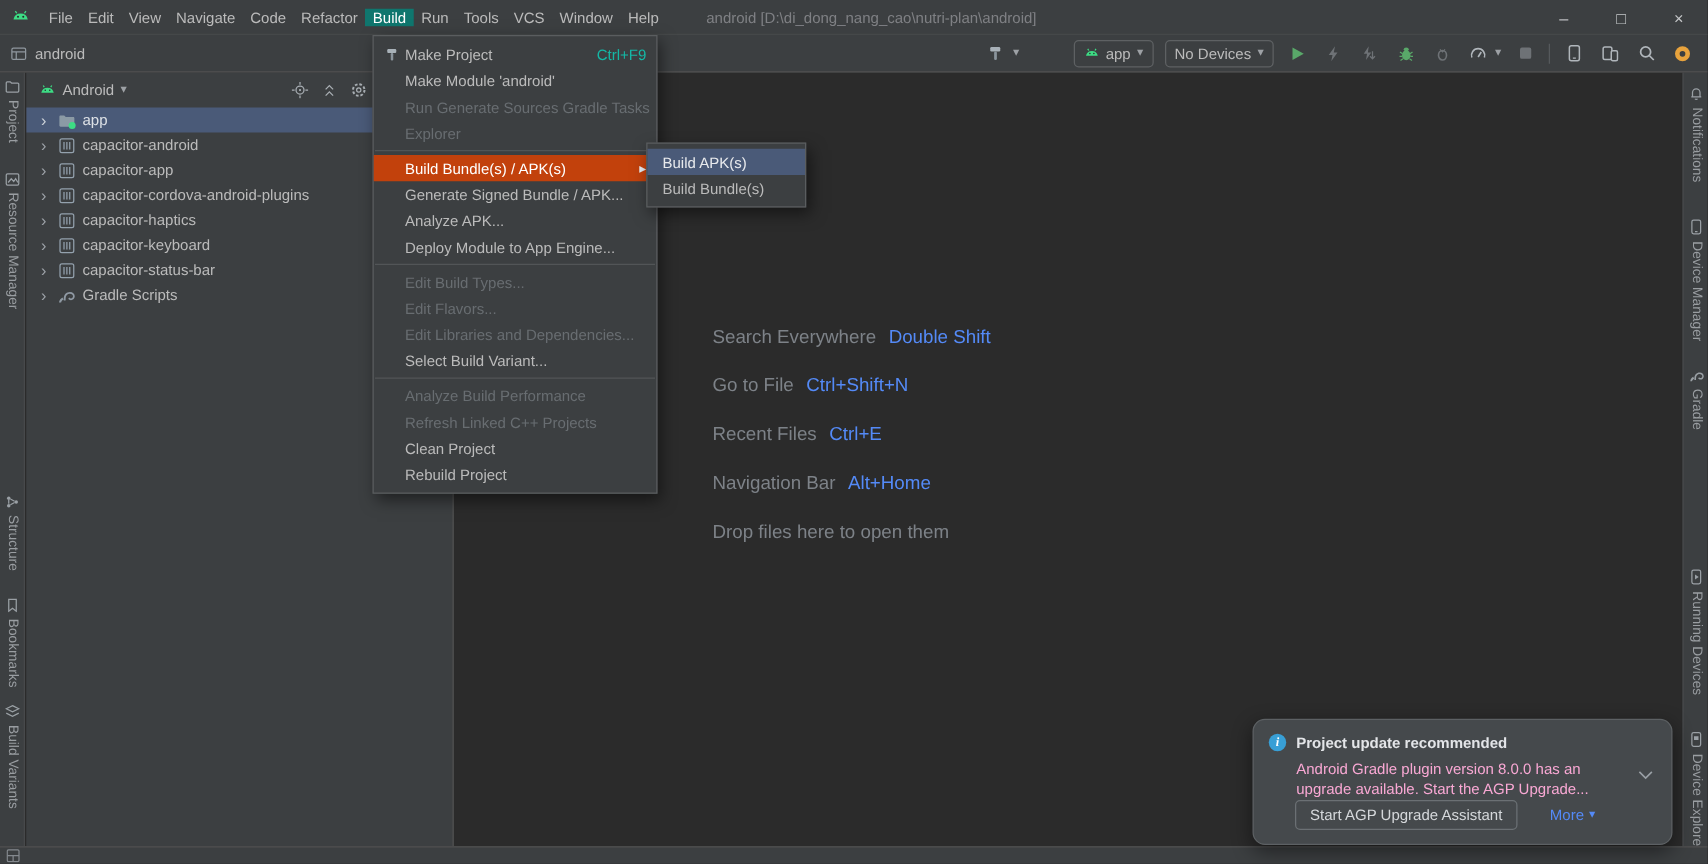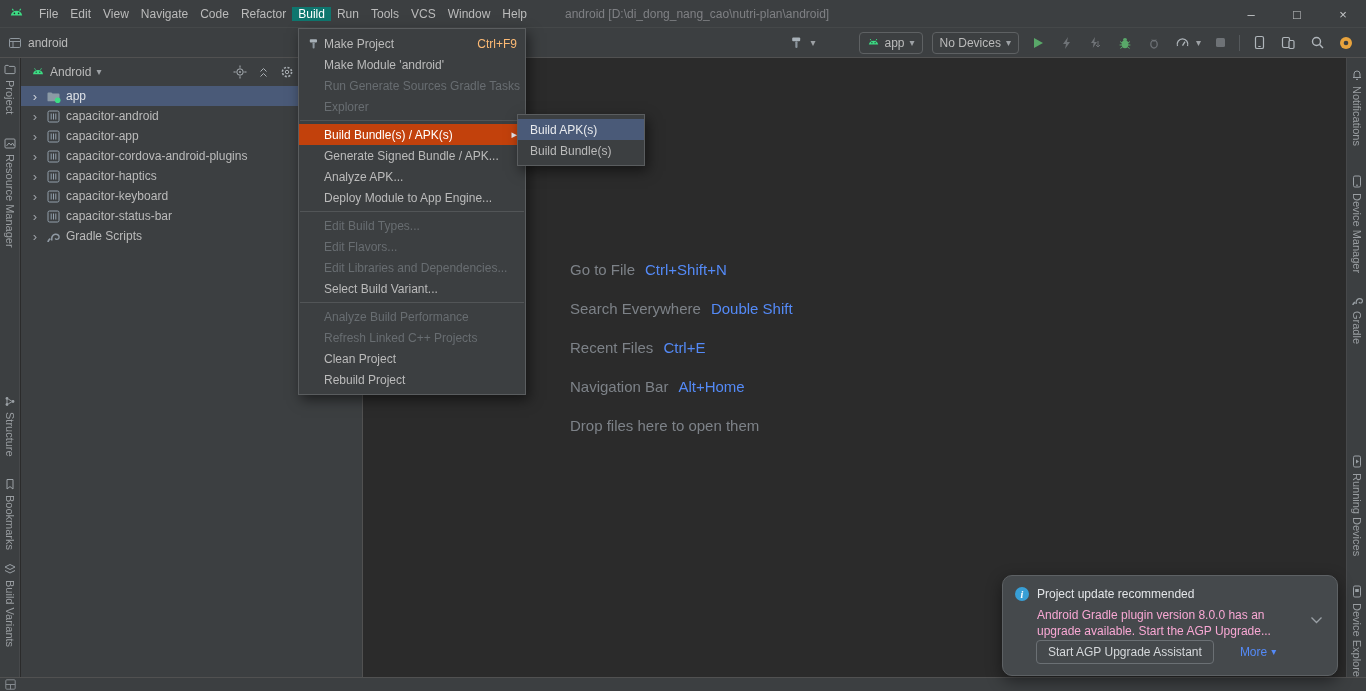--- a/index.html
+++ b/index.html
@@ -50,37 +50,37 @@
   .hint-key{color:#548af7}
 
   #statusbar{position:absolute;left:0;bottom:0;width:1366px;height:14px;background:#3c3f41;border-top:1px solid #515151;z-index:6;display:flex;align-items:center;padding-left:5px}
 
   
   #build-menu{position:absolute;left:298px;top:28px;width:228px;background:#3c3f41;border:1px solid #5a5d5f;
     box-shadow:3px 5px 12px rgba(0,0,0,.5);padding:4px 0;z-index:60}
   .mi{height:21px;display:flex;align-items:center;padding:0 8px 0 5px;color:#bbbbbb;white-space:nowrap}
   .mi .gutter{width:20px;flex:none;display:flex;align-items:center;justify-content:center}
   .mi-label{flex:1}
-  .mi-shortcut{color:#fdba74;margin-left:20px}
+  .mi-shortcut{color:#14b8a6;margin-left:20px}
   .mi.disabled .mi-label{color:#686d71}
   .mi.sel{background:#c2410c;color:#ffffff}
   .mi.sel .mi-label{color:#ffffff}
   .sub-arrow{color:#e8ecf2;font-size:11px;margin-left:8px}
   .menu-sep{height:1px;background:#525557;margin:3px 1px}
 
   #build-submenu{position:absolute;left:517px;top:114px;width:128px;background:#3c3f41;border:1px solid #5a5d5f;
     box-shadow:3px 5px 12px rgba(0,0,0,.5);padding:4px 0;z-index:61}
   #build-submenu .mi{padding-left:12px}
   .mi.subsel{background:#4a5a78;color:#e8eaed}
 
   
   #notification{position:absolute;left:1002px;top:575px;width:336px;height:101px;background:#45494c;
     border:1px solid #5d6164;border-radius:10px;box-shadow:0 5px 16px rgba(0,0,0,.45);padding:11px 12px;z-index:40}
   .notif-title-row{display:flex;align-items:center;gap:8px}
-  .notif-title{font-weight:normal;color:#e3e5e8}
+  .notif-title{font-weight:bold;color:#e3e5e8}
   .info-badge{width:14px;height:14px;border-radius:50%;background:#389fd6;color:#ffffff;font-size:10px;font-weight:bold;
     display:flex;align-items:center;justify-content:center;font-family:"Liberation Serif",serif;font-style:italic}
   .notif-body{margin:6px 0 0 22px;width:272px;color:#f9a8d4;line-height:16px}
   .notif-chevron{position:absolute;right:14px;top:40px}
   .notif-buttons{position:absolute;left:33px;bottom:11px;display:flex;align-items:center;gap:26px}
   .notif-btn{height:24px;border:1px solid #6b7074;border-radius:4px;padding:0 11px;display:flex;align-items:center;color:#d5d8db;background:transparent}
   .more-link{color:#548af7;display:flex;align-items:center;gap:4px}
   .more-link .dd{color:#548af7}
 </style>
 </head>
@@ -425,26 +425,26 @@
             </svg>
         </span>
         <span>Gradle Scripts</span>
       </div>
     </div>
   </div>
 
   <div id="editor"></div>
   <div id="editor-hints">
     <div class="hint-row">
+      <span>Search Everywhere</span>
+      <span class="hint-key">Double Shift</span>
+    </div>
+    <div class="hint-row">
       <span>Go to File</span>
       <span class="hint-key">Ctrl+Shift+N</span>
-    </div>
-    <div class="hint-row">
-      <span>Search Everywhere</span>
-      <span class="hint-key">Double Shift</span>
     </div>
     <div class="hint-row">
       <span>Recent Files</span>
       <span class="hint-key">Ctrl+E</span>
     </div>
     <div class="hint-row">
       <span>Navigation Bar</span>
       <span class="hint-key">Alt+Home</span>
     </div>
     <div class="hint-row">

